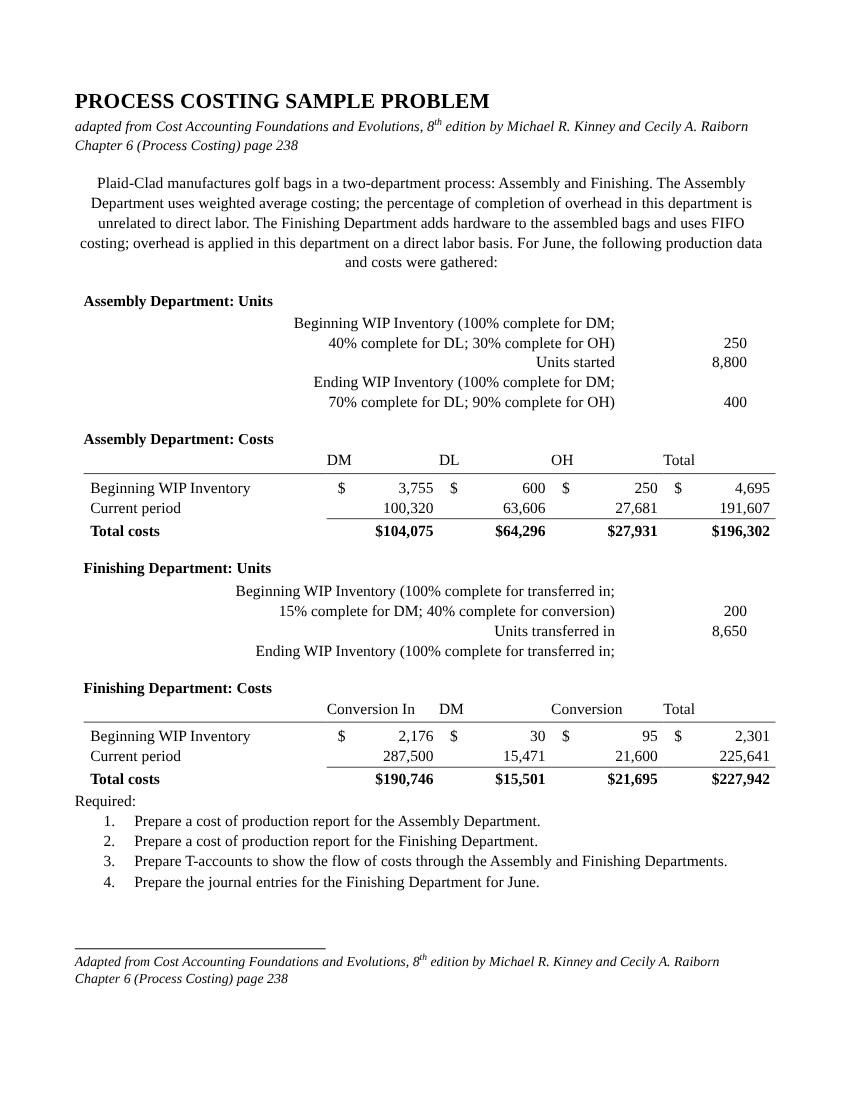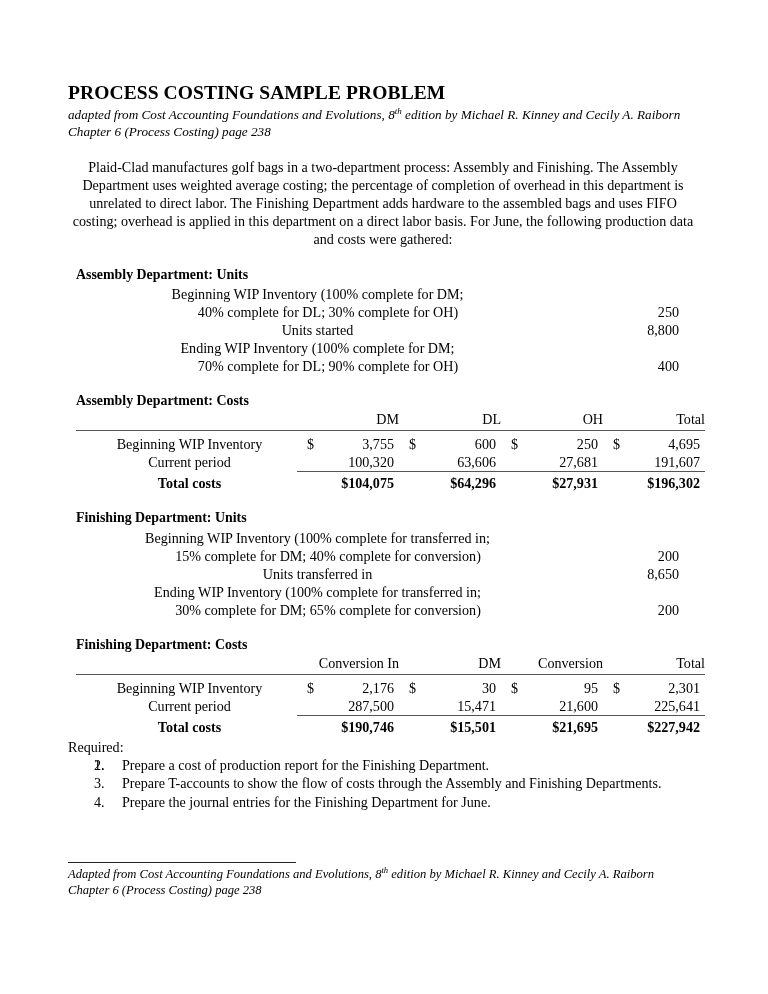--- a/index.html
+++ b/index.html
@@ -73,39 +73,39 @@
   .units-table {
     width: 604px;
     border-collapse: collapse;
     font-size: 14.1px;
   }
   .units-table td {
     padding: 0;
     line-height: 1.285;
     vertical-align: top;
   }
-  .units-table td.label { text-align: center; }
+  .units-table td.label { text-align: right; }
   .units-table td.label.indent { padding-left: 21px; }
   .units-table td.value {
     text-align: right;
     width: 120px;
     white-space: nowrap;
     padding-right: 1px;
   }
 
   
   .cost-table {
     width: 629px;
     border-collapse: collapse;
     font-size: 14.1px;
     table-layout: fixed;
   }
   .cost-table th {
     font-weight: normal;
-    text-align: right;
+    text-align: left;
     padding: 0 0 1px 0;
     line-height: 1.27;
   }
   .cost-table td {
     padding: 0;
     line-height: 1.285;
     white-space: nowrap;
   }
   .cost-table col.c-label { width: 221px; }
   .cost-table col.c-num   { width: 102px; }
@@ -117,21 +117,21 @@
     padding: 0;
   }
   .cost-table tr.rule-mid td {
     height: 2px;
     padding: 0;
   }
   .cost-table tr.rule-mid td.ruled {
     border-top: 1.1px solid #555555;
   }
   .cost-table td.rowlabel {
-    text-align: center;
+    text-align: left;
     padding-left: 6px;
   }
   .cost-table td.num {
     text-align: right;
     padding-right: 5px;
     position: relative;
   }
   .cost-table td.num .dollar {
     position: absolute;
     left: 10px;
@@ -305,24 +305,20 @@
             <td class="value">200</td>
           </tr>
           <tr>
             <td class="label">Units transferred in</td>
             <td class="value">8,650</td>
           </tr>
           <tr>
             <td class="label">Ending WIP Inventory (100% complete for transferred in;</td>
             <td class="value"></td>
           </tr>
-          <tr>
-            <td class="label indent">30% complete for DM; 65% complete for conversion)</td>
-            <td class="value">200</td>
-          </tr>
         </tbody>
       </table>
     </div>
 
     <div class="section">
       <div class="section-heading">Finishing Department: Costs</div>
       <table class="cost-table">
         <colgroup>
           <col class="c-label">
             <col class="c-num">
@@ -377,20 +373,21 @@
           </tr>
         </tbody>
       </table>
     </div>
 
     <div class="required-block">
       <div class="required-label">Required:</div>
       <ol class="required-list">
         <li>
           <span class="num">1.</span>
+          <span>Prepare a cost of production report for the Assembly Department.</span>
         </li>
         <li>
           <span class="num">2.</span>
           <span>Prepare a cost of production report for the Finishing Department.</span>
         </li>
         <li>
           <span class="num">3.</span>
           <span>Prepare T-accounts to show the flow of costs through the Assembly and Finishing Departments.</span>
         </li>
         <li>

